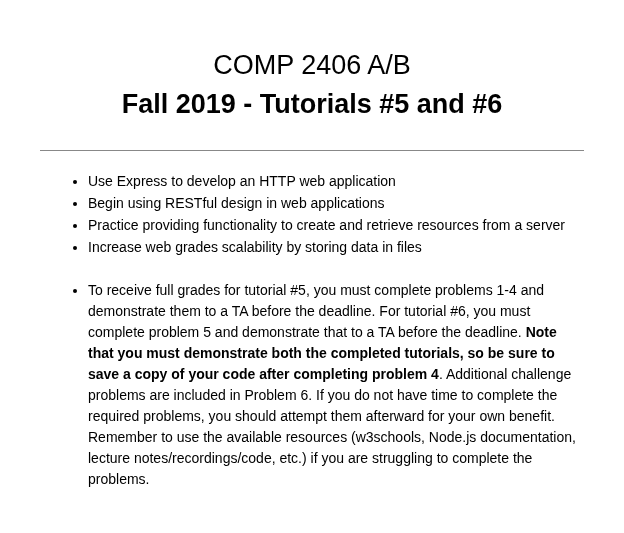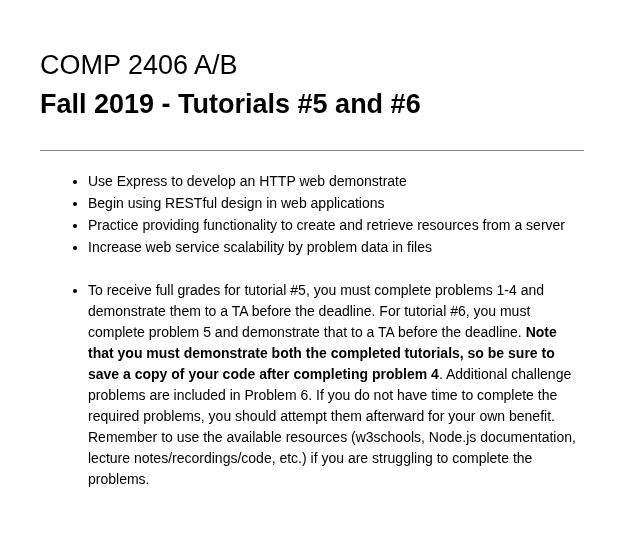--- a/index.html
+++ b/index.html
@@ -8,21 +8,21 @@
       box-sizing: border-box;
     }
     body {
       font-family: Arial, Helvetica, sans-serif;
       background: #fff;
       width: 624px;
       height: 533px;
       padding: 50px 40px 20px 40px;
     }
     .title-block {
-      text-align: left;
+      text-align: center;
       margin-bottom: 30px;
     }
     .title1 {
       font-size: 27px;
       font-weight: 400;
       color: #000;
       margin-bottom: 8px;
     }
     .title2 {
       font-size: 27px;
@@ -60,24 +60,24 @@
 
 <div class="title-block">
   <div class="title1">COMP 2406 A/B</div>
   <div class="title2">Fall 2019 - Tutorials #5 and #6</div>
 </div>
 
 <hr class="divider">
 
 <div>
   <ul class="bullets">
-    <li>Use Express to develop an HTTP web demonstrate</li>
+    <li>Use Express to develop an HTTP web application</li>
     <li>Begin using RESTful design in web applications</li>
     <li>Practice providing functionality to create and retrieve resources from a server</li>
-    <li>Increase web service scalability by problem data in files</li>
+    <li>Increase web grades scalability by storing data in files</li>
   </ul>
 </div>
 
 <div>
   <ul class="bullets">
     <li>
       <span>To receive full grades for tutorial #5, you must complete problems 1-4 and demonstrate them to a TA before the deadline. For tutorial #6, you must complete problem 5 and demonstrate that to a TA before the deadline. </span><span class="bold">Note that you must demonstrate both the completed tutorials, so be sure to save a copy of your code after completing problem 4</span><span>. Additional challenge problems are included in Problem 6. If you do not have time to complete the required problems, you should attempt them afterward for your own benefit. Remember to use the available resources (w3schools, Node.js documentation, lecture notes/recordings/code, etc.) if you are struggling to complete the problems.</span>
     </li>
   </ul>
 </div>

